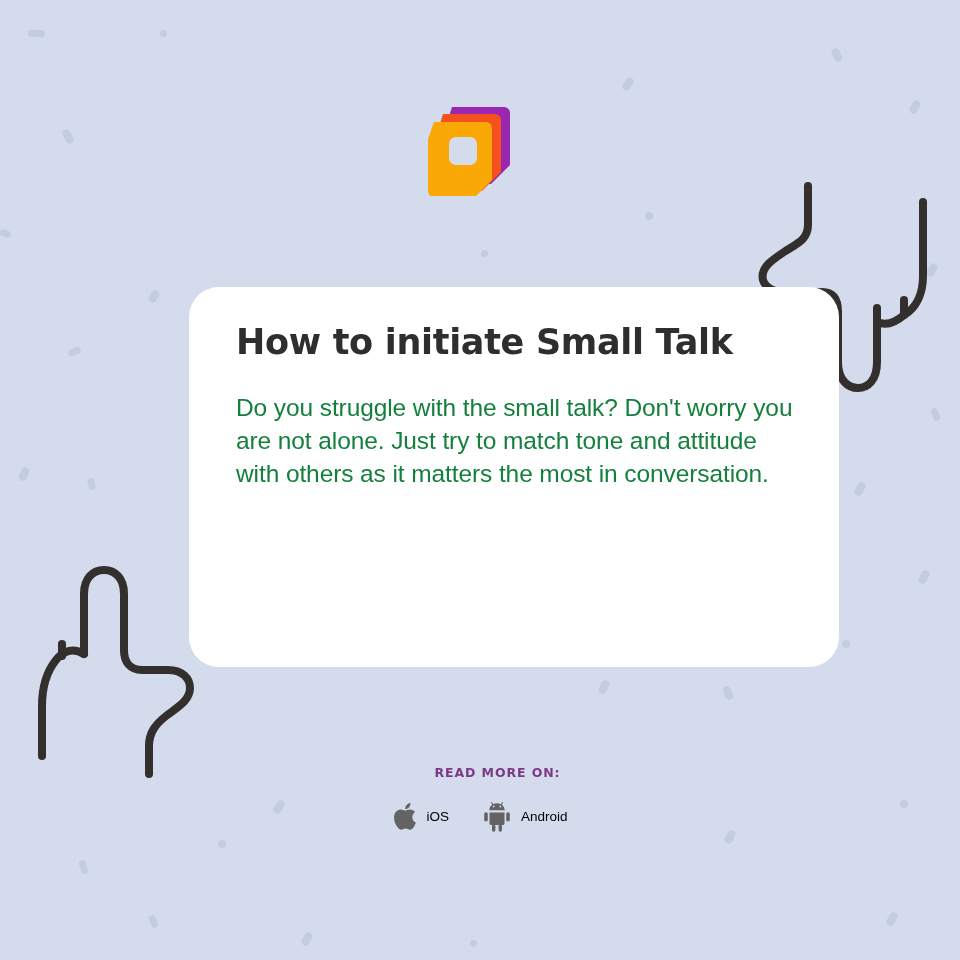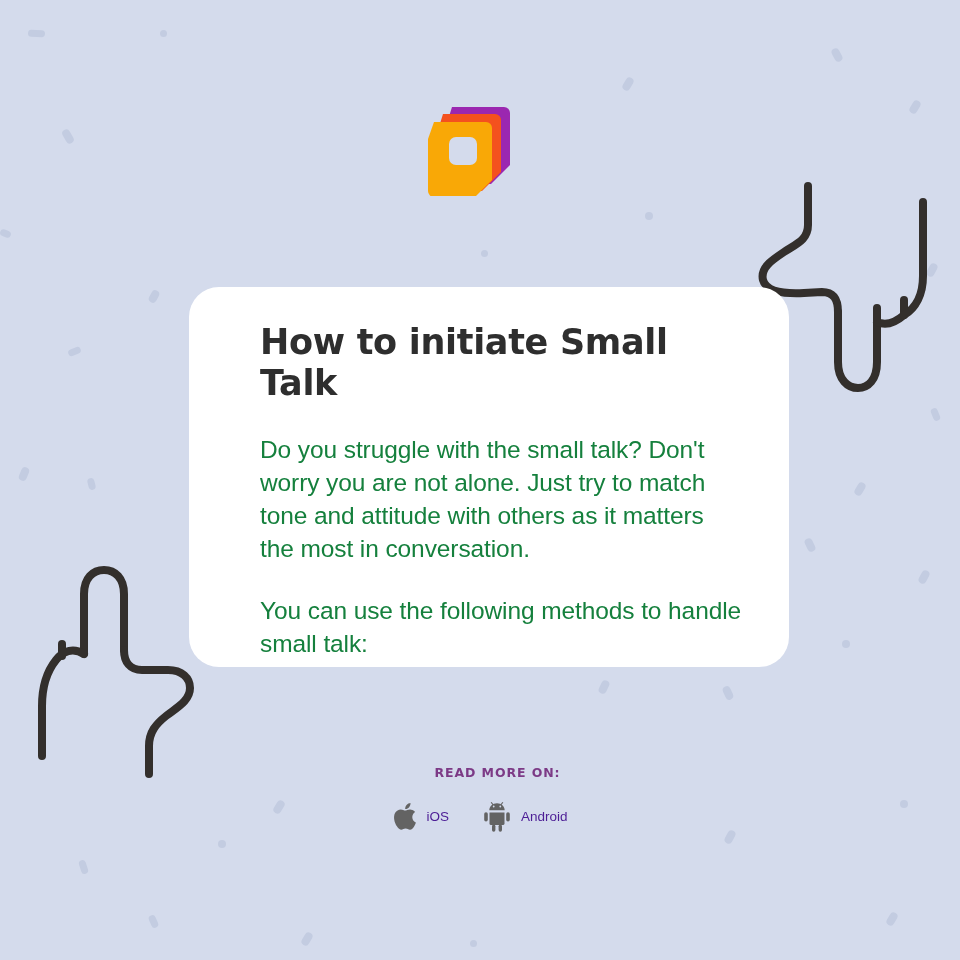--- a/index.html
+++ b/index.html
@@ -62,26 +62,26 @@
     width: 200px;
     height: 232px;
   }
   .hand-art svg { display: block; overflow: visible; }
 
   
   #content-card {
     position: absolute;
     left: 189px;
     top: 287px;
-    width: 600px;
+    width: 650px;
     height: 380px;
     background: #ffffff;
     border-radius: 30px;
     box-sizing: border-box;
-    padding: 35px 46px 0 71px;
+    padding: 35px 46px 0 47px;
   }
 
   #card-title {
     margin: 0;
     font-size: 35px;
     line-height: 1.18;
     font-weight: 700;
     letter-spacing: -0.3px;
     color: #2e2e2e;
     font-family: "DejaVu Sans", "Liberation Sans", sans-serif;
@@ -141,21 +141,21 @@
     gap: 32px;
   }
   .store-badge {
     display: flex;
     align-items: center;
     gap: 8px;
   }
   .store-badge svg { display: block; }
   .store-label {
     font-size: 13.5px;
-    color: #4c1d95;
+    color: #000000;
     font-family: "Liberation Sans", sans-serif;
   }
 </style>
 </head>
 <body>
 
 <div id="stage">
 
   <div id="confetti-layer">
       <div class="speck" style="left: 28px; top: 30px; width: 17px; height: 7px; background: rgb(195, 204, 225); transform: rotate(2deg);"></div>
@@ -219,21 +219,20 @@
         <path d="M106 94 C106 106 112 114 124 114 L150 114 C164 114 172 122 172 132 C172 145 158 152 148 160 C138 168 131 176 131 190 L131 218"></path>
         <path d="M66 98 C56 92 46 94 38 104 C30 114 24 130 24 150 L24 200"></path>
         <path d="M44 100 L44 88"></path>
       </g>
     </svg>
   </div>
 
   <div id="content-card">
     <h1 id="card-title">How to initiate Small Talk</h1>
     <p class="card-paragraph" id="card-paragraph-1">Do you struggle with the small talk? Don't worry you are not alone. Just try to match tone and attitude with others as it matters the most in conversation.</p>
-    <p class="card-paragraph" id="card-paragraph-2">You can use the following methods to handle small talk:</p>
   </div>
 
   <div id="footer">
     <div id="read-more-label">READ MORE ON:</div>
 
 
     <div id="store-badges">
 
       <div class="store-badge">
         <span>

